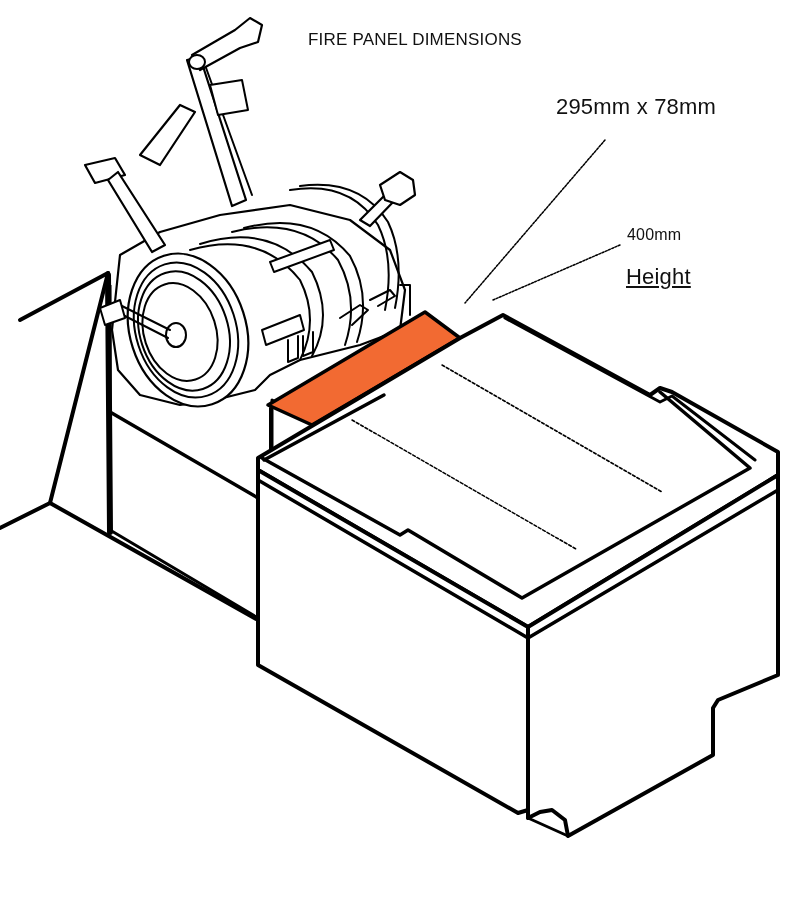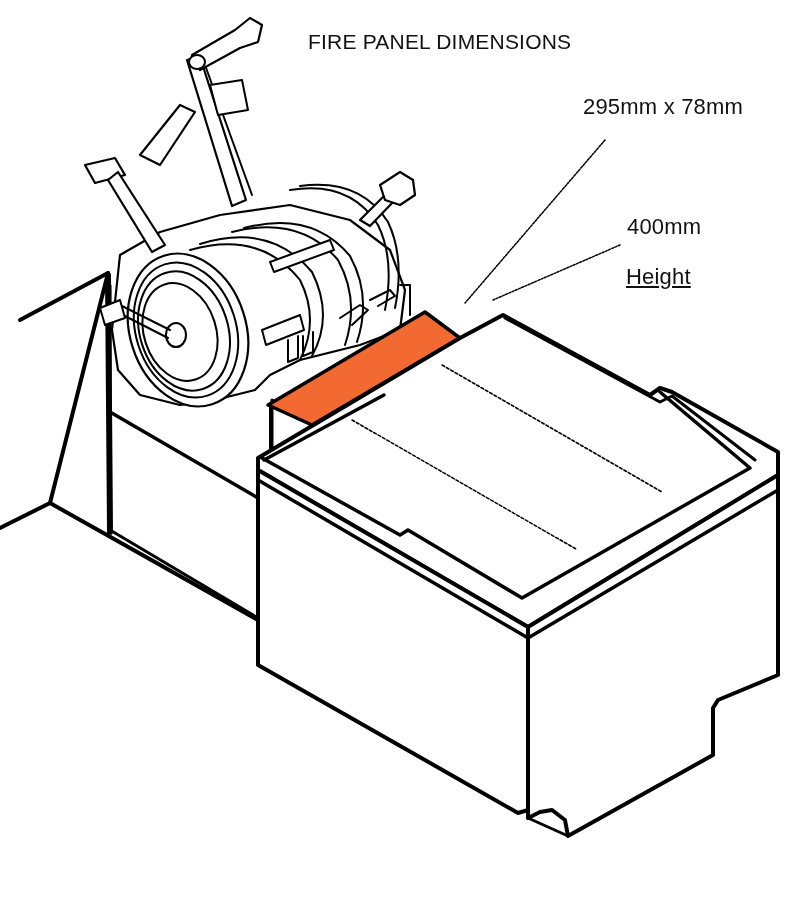--- a/index.html
+++ b/index.html
@@ -1,21 +1,21 @@
 <!DOCTYPE html>
 <html><head>
 <meta charset="utf-8">
 <style>
   html, body { margin: 0; padding: 0; background: #ffffff; }
   body { width: 800px; height: 901px; position: relative; overflow: hidden; font-family: "Liberation Sans", "DejaVu Sans", sans-serif; }
   #diagram { position: absolute; left: 0; top: 0; width: 800px; height: 901px; }
   .lbl { position: absolute; color: #111; font-size: 21px; letter-spacing: 0.2px; white-space: nowrap; line-height: 1; }
-  #title { left: 308px; top: 31px; font-size: 21px; }
-  #dim-size { left: 556px; top: 96px; font-size: 22px; margin-left: 27px; }
-  #dim-height-val { left: 627px; top: 216px; font-size: 22px; text-align: center; }
+  #title { left: 308px; top: 31px; font-size: 17px; }
+  #dim-size { left: 556px; top: 96px; font-size: 22px; }
+  #dim-height-val { left: 627px; top: 227px; font-size: 16px; text-align: center; }
   #dim-height-lbl { left: 626px; top: 266px; font-size: 22px; text-decoration: underline; }
   svg .k { fill: none; stroke: #000; stroke-linejoin: round; stroke-linecap: round; }
   svg .w { fill: #fff; stroke: #000; stroke-linejoin: round; }
 </style>
 </head>
 <body>
 
 <svg id="diagram" viewBox="0 0 800 901" width="800" height="901" xmlns="http://www.w3.org/2000/svg">
 
   <g>

